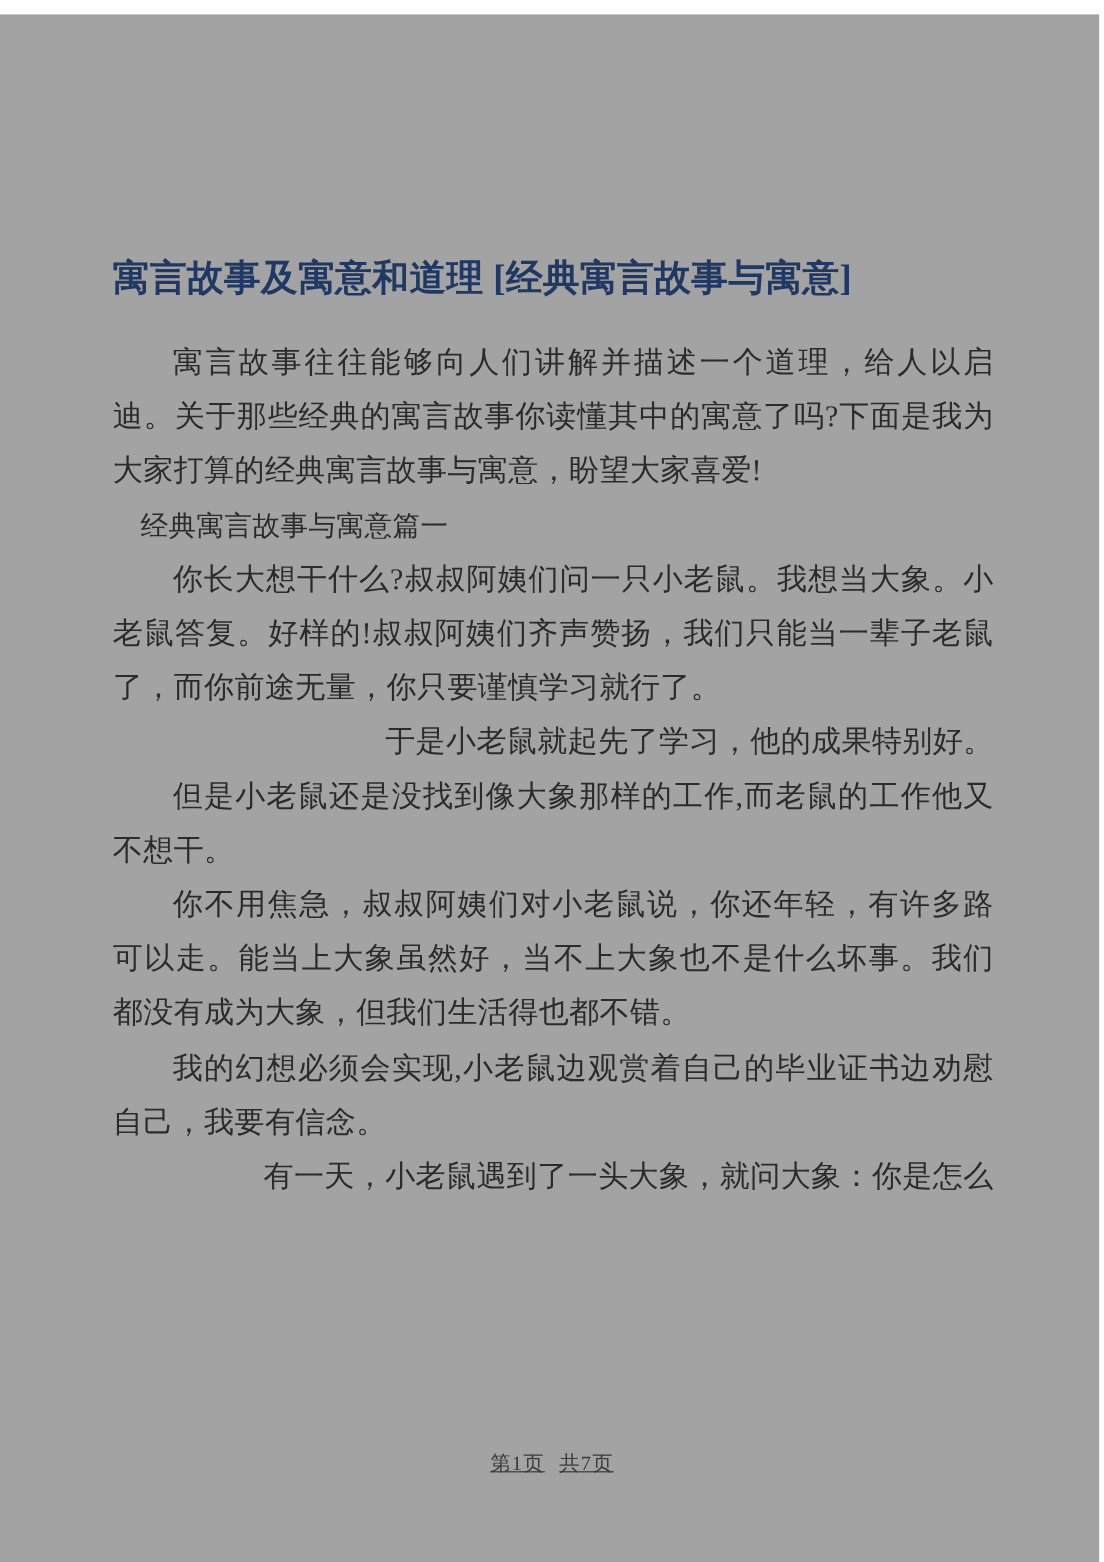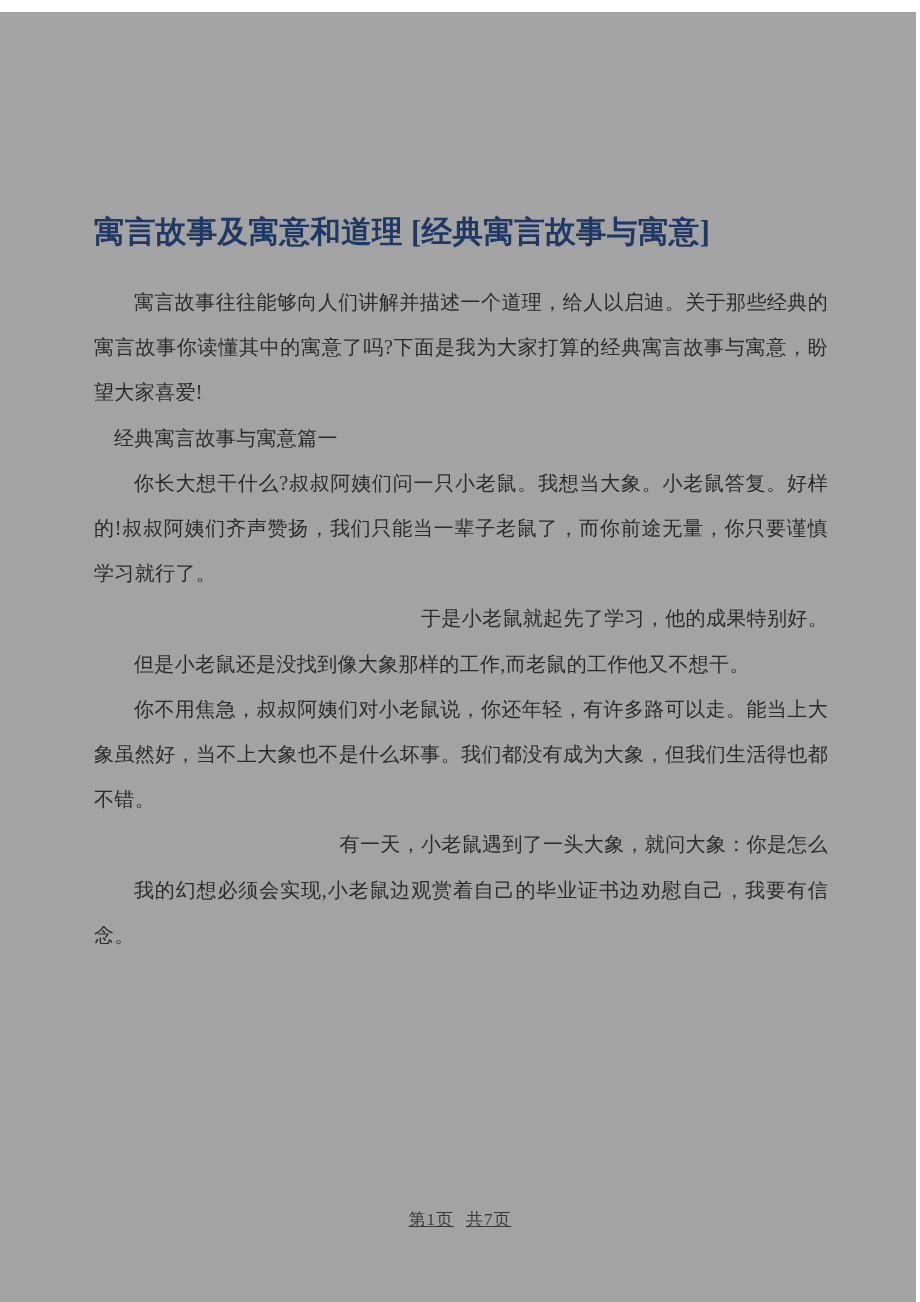--- a/index.html
+++ b/index.html
@@ -50,33 +50,33 @@
   .content {
     position: absolute;
     left: 0;
     top: 268px;
     width: 734px;
   }
 
   p.para {
     margin: 0 0 0 0;
     padding: 0;
-    font-size: 20px;
+    font-size: 25px;
     line-height: 45.2px;
     color: #2b2b2b;
     text-align: justify;
     text-justify: inter-character;
     text-indent: 2em;
     letter-spacing: 0.35px;
     font-family: "Liberation Serif", "DejaVu Serif", serif;
   }
 
   p.para.sub-head {
     text-indent: 1em;
-    font-size: 20px;
+    font-size: 23px;
   }
 
   p.para.last-line {
     text-align: right;
   }
 
   .footer {
     position: absolute;
     left: 0;
     top: 1196px;
@@ -111,23 +111,23 @@
 
       <p class="para">你长大想干什么?叔叔阿姨们问一只小老鼠。我想当大象。小老鼠答复。好样的!叔叔阿姨们齐声赞扬，我们只能当一辈子老鼠了，而你前途无量，你只要谨慎学习就行了。</p>
 
       <p class="para last-line">于是小老鼠就起先了学习，他的成果特别好。</p>
 
 
       <p class="para">但是小老鼠还是没找到像大象那样的工作,而老鼠的工作他又不想干。</p>
 
       <p class="para">你不用焦急，叔叔阿姨们对小老鼠说，你还年轻，有许多路可以走。能当上大象虽然好，当不上大象也不是什么坏事。我们都没有成为大象，但我们生活得也都不错。</p>
 
+      <p class="para">我的幻想必须会实现,小老鼠边观赏着自己的毕业证书边劝慰自己，我要有信念。</p>
+
       <p class="para last-line">有一天，小老鼠遇到了一头大象，就问大象：你是怎么</p>
-
-      <p class="para">我的幻想必须会实现,小老鼠边观赏着自己的毕业证书边劝慰自己，我要有信念。</p>
 
     </div>
   </div>
 
   <div class="footer">
     <span>第1页</span><span class="pg-sep"></span><span>共7页</span>
   </div>
 
 </div>
 

